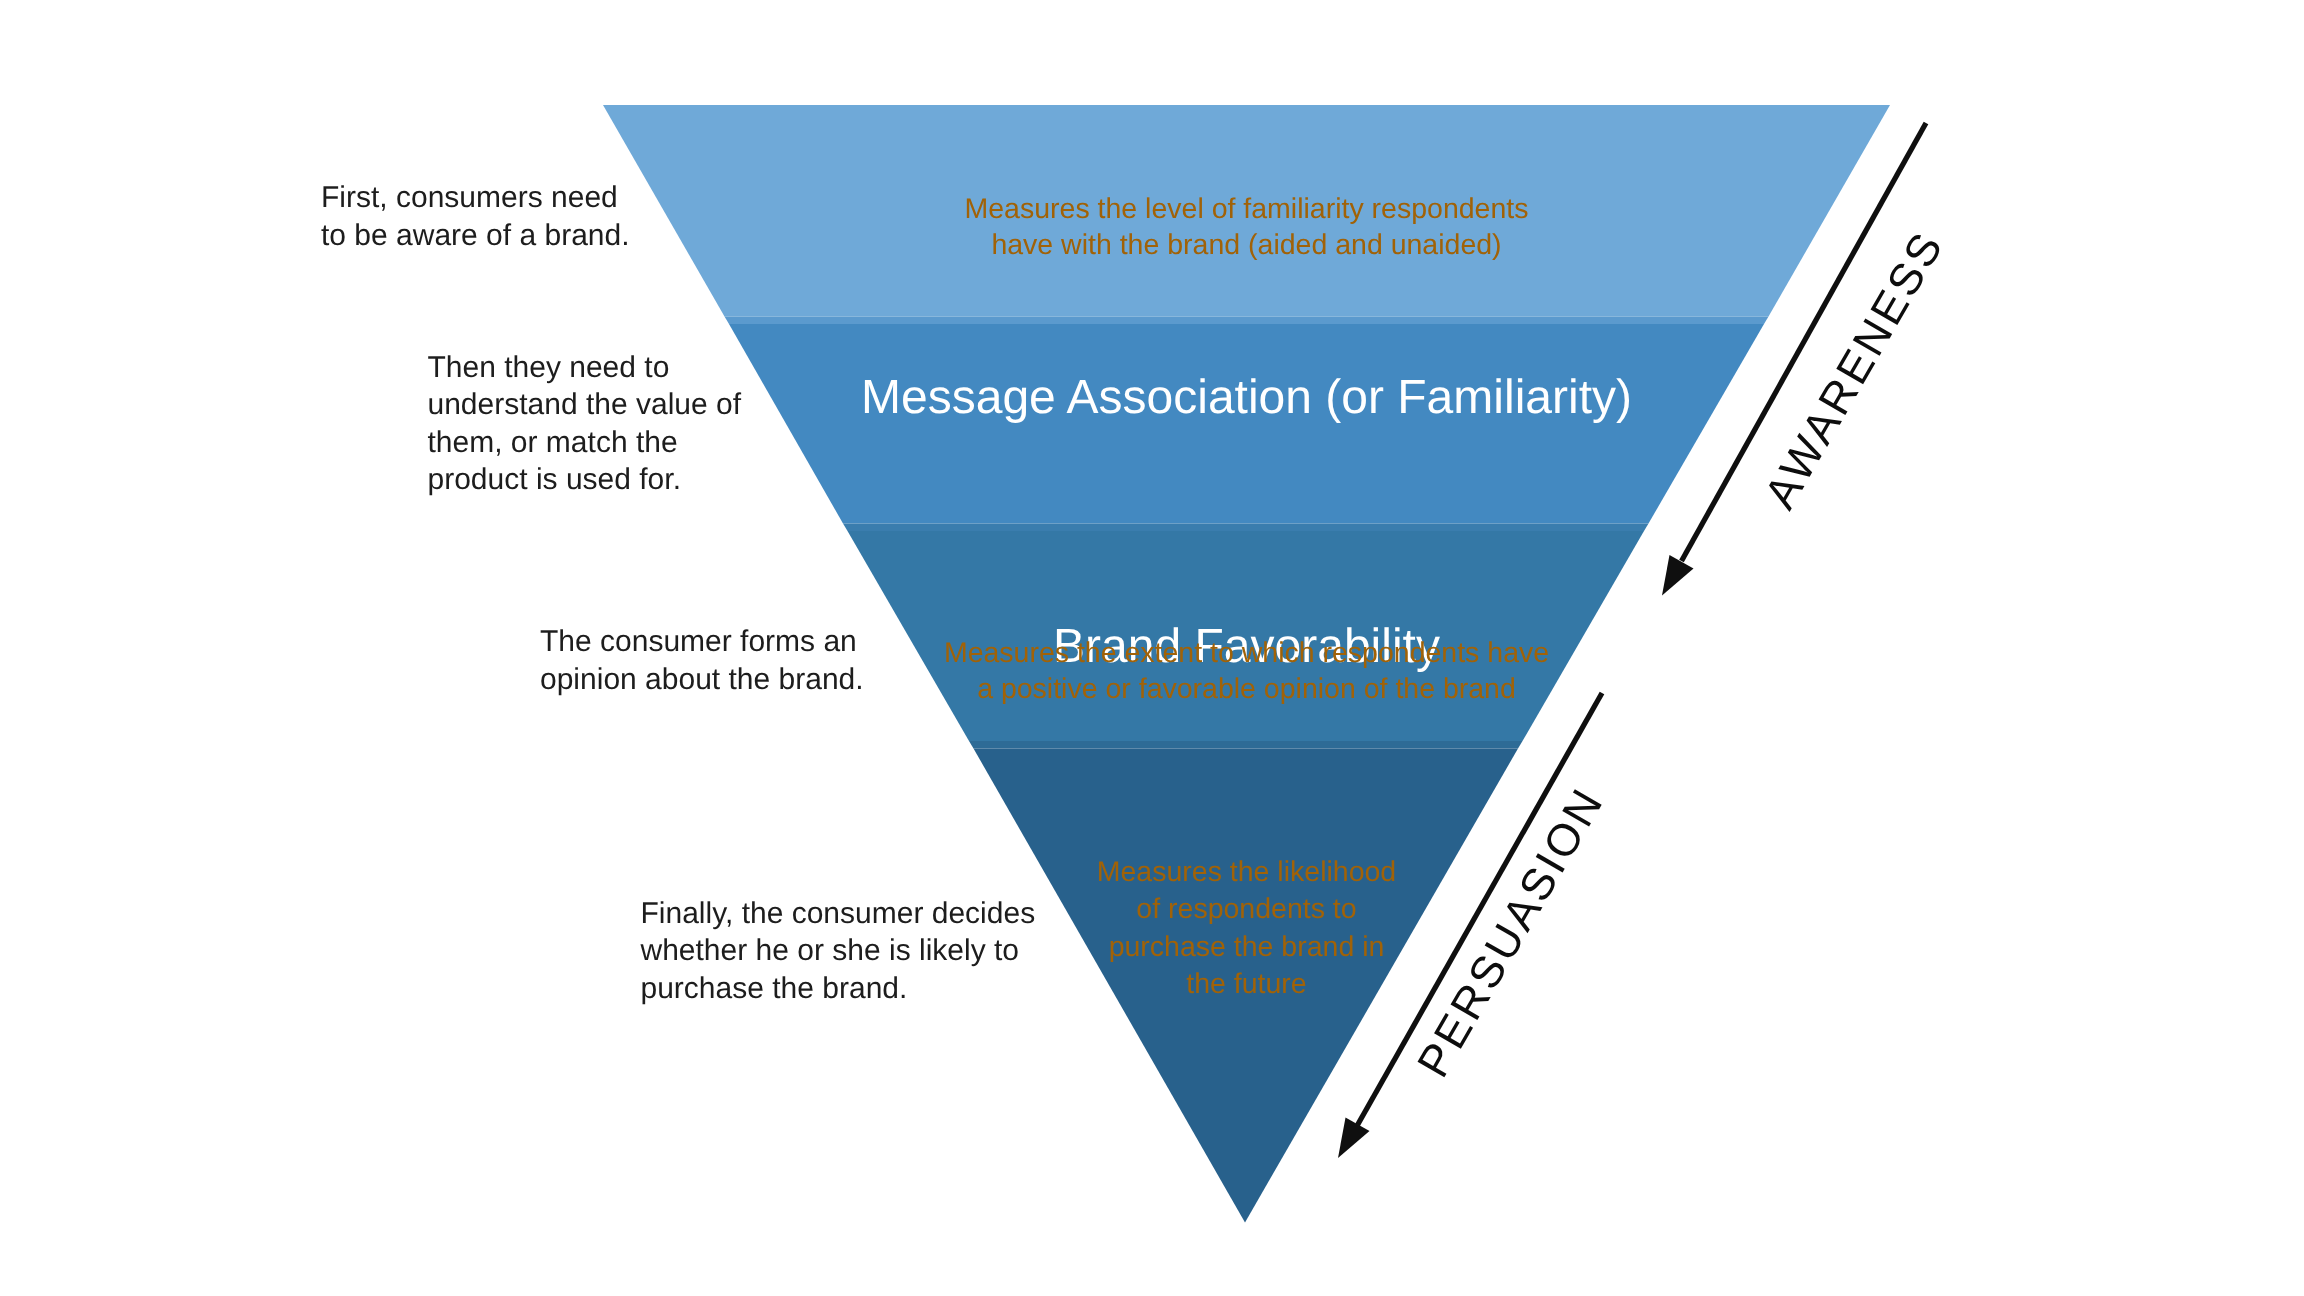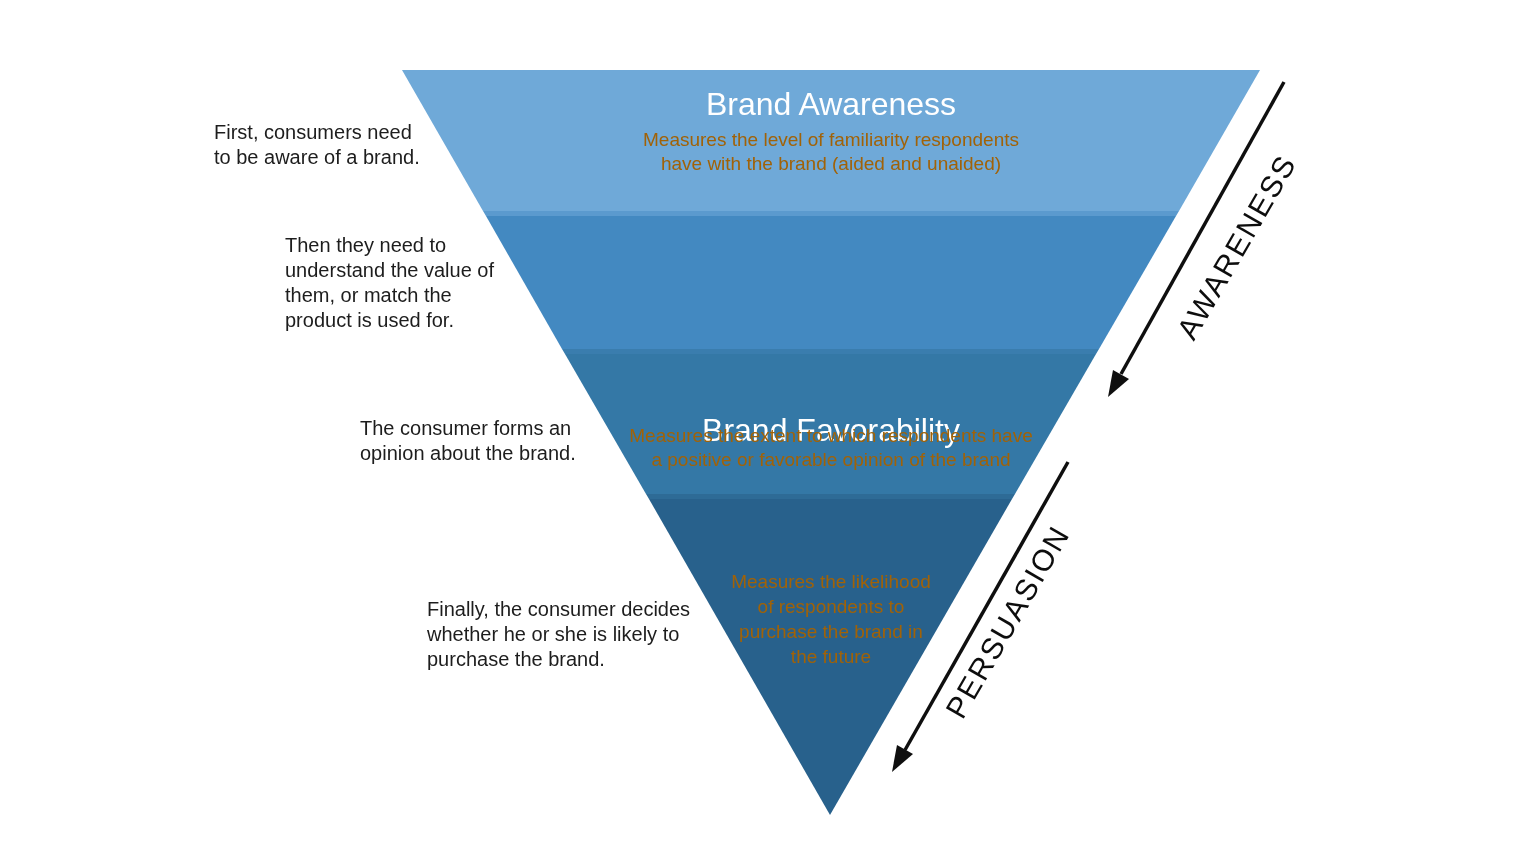--- a/index.html
+++ b/index.html
@@ -73,24 +73,24 @@
     <polygon points="646,494 1015,494 1012,499 649,499" fill="#2E6B96"></polygon>
     <polygon points="649,499 1012,499 830,815" fill="#28618C"></polygon>
 
     <line x1="1284" y1="82" x2="1121" y2="374" stroke-width="3.5" stroke="#0f0f0f"></line>
     <polygon points="1108,397 1113,370 1129,379" fill="#0f0f0f"></polygon>
 
     <line x1="1068" y1="462" x2="905" y2="750" stroke-width="3.5" stroke="#0f0f0f"></line>
     <polygon points="892,772 897,745 913,754" fill="#0f0f0f"></polygon>
   </svg>
 
-  <div class="seg-text seg-title" style="left:831px; top:86px;">Brand Awareness</div>
   <div class="seg-text seg-desc" style="left:831px; top:128px; width:430px;">Measures the level of familiarity respondents
 have with the brand (aided and unaided)</div>
 
+  <div class="seg-text seg-title" style="left:831px; top:246px;">Message Association (or Familiarity)</div>
 
   <div class="seg-text seg-title" style="left:831px; top:384px;margin-top:28px;">Brand Favorability</div>
   <div class="seg-text seg-desc" style="left:831px; top:424px; width:440px;">Measures the extent to which respondents have
 a positive or favorable opinion of the brand</div>
 
   <div class="seg-text seg-desc tall" style="left:831px; top:569px; width:240px;">Measures the likelihood
 of respondents to
 purchase the brand in
 the future</div>
 

